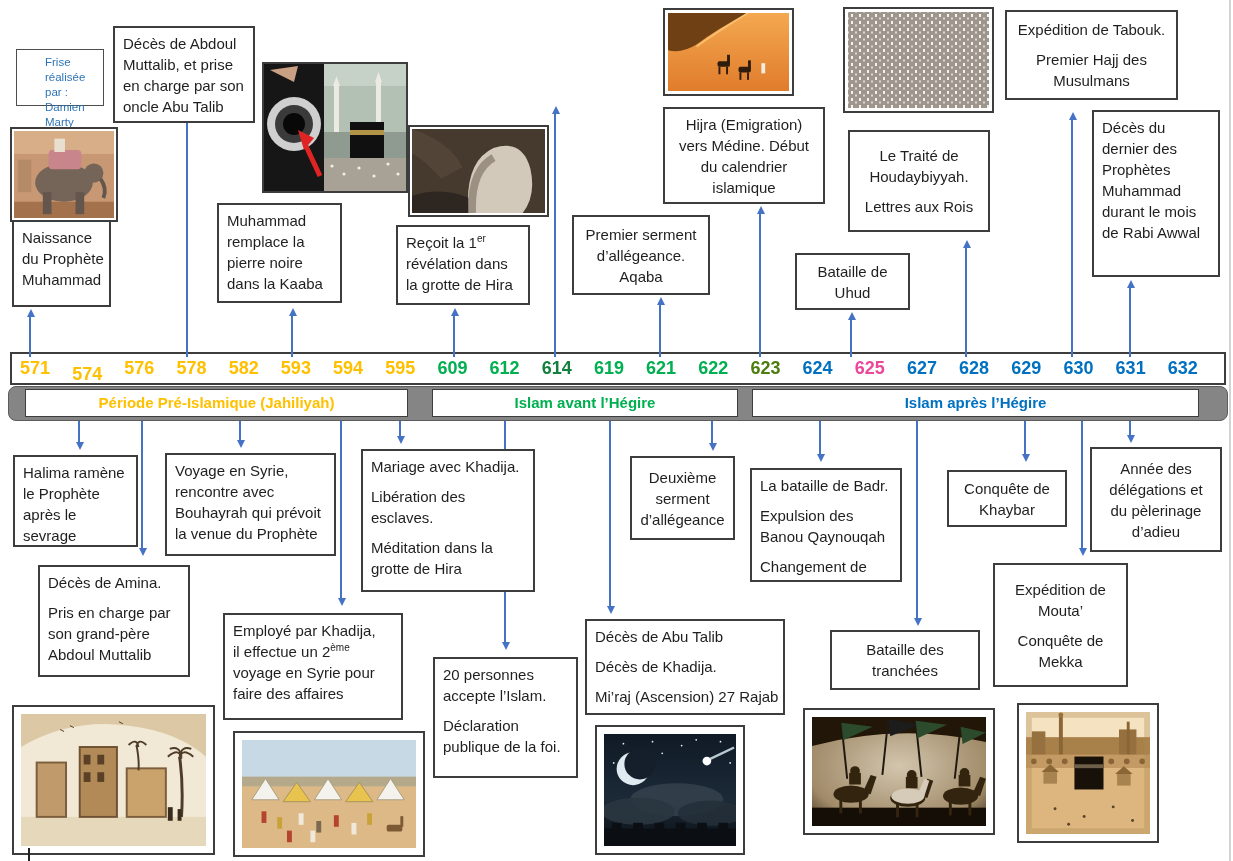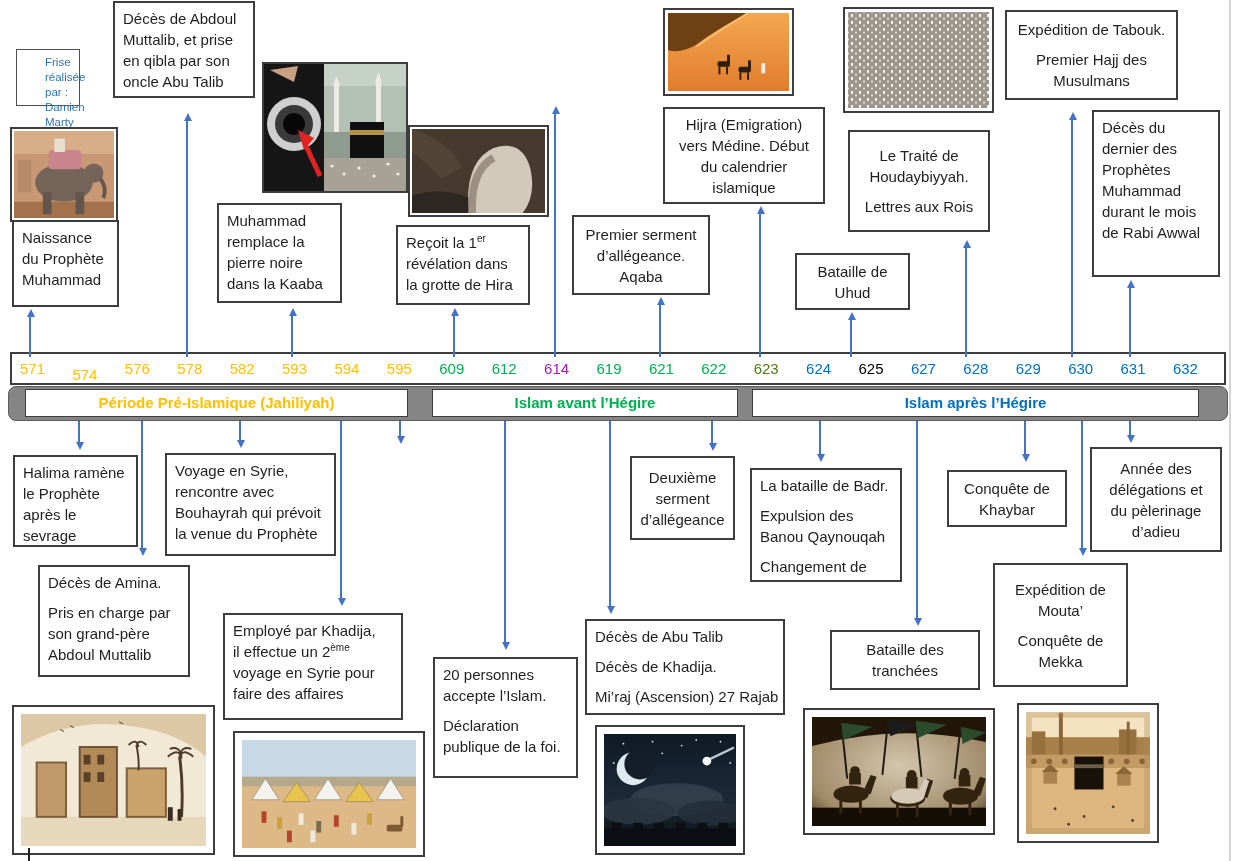--- a/index.html
+++ b/index.html
@@ -12,21 +12,21 @@
   .ebox .gap{height:9px;}
   .ebox.center{text-align:center;display:flex;flex-direction:column;justify-content:center;padding:4px 6px;}
   .ebox.clip{overflow:hidden;}
   .credit{position:absolute;background:#fff;border:1px solid #4d4d4d;padding:5px 6px;
           font-size:11.5px;line-height:15px;box-sizing:border-box;z-index:4;}
   sup{font-size:10px;line-height:0;}
   
   .years-strip{position:absolute;left:10px;top:352px;width:1216px;height:33px;background:#fff;
                border:2px solid #3d3d3d;box-sizing:border-box;display:flex;align-items:center;
                justify-content:space-between;padding:0 26px 0 8px;z-index:2;}
-  .yr{font-weight:400;font-size:15px;}
+  .yr{font-weight:700;font-size:18px;}
   .period-bar{position:absolute;left:8px;top:386px;width:1220px;height:35px;background:#858585;
               border:1px solid #5c5c5c;border-radius:8px;box-sizing:border-box;z-index:2;}
   .period-box{position:absolute;top:389px;height:28px;background:#fff;border:1.5px solid #3d3d3d;
               box-sizing:border-box;text-align:center;font-weight:700;font-size:15px;
               line-height:25px;z-index:3;}
   
   .arrow{position:absolute;width:0;border-left:2px solid #4472C4;z-index:3;}
   .arrow.up::after{content:"";position:absolute;top:-8px;left:-4px;width:0;height:0;
     border-left:4px solid transparent;border-right:4px solid transparent;border-bottom:8px solid #4472C4;}
   .arrow.down::after{content:"";position:absolute;bottom:-8px;left:-4px;width:0;height:0;
@@ -80,53 +80,53 @@
       <span class="yr" style="color: rgb(255, 192, 0);">571</span>
       <span class="yr" style="color: rgb(255, 192, 0); margin-top: 12px;">574</span>
       <span class="yr" style="color: rgb(255, 192, 0);">576</span>
       <span class="yr" style="color: rgb(255, 192, 0);">578</span>
       <span class="yr" style="color: rgb(255, 192, 0);">582</span>
       <span class="yr" style="color: rgb(255, 192, 0);">593</span>
       <span class="yr" style="color: rgb(255, 192, 0);">594</span>
       <span class="yr" style="color: rgb(255, 192, 0);">595</span>
       <span class="yr" style="color: rgb(0, 176, 80);">609</span>
       <span class="yr" style="color: rgb(0, 176, 80);">612</span>
-      <span class="yr" style="color: #a21caf;">614</span>
+      <span class="yr" style="color: #15803d;">614</span>
       <span class="yr" style="color: rgb(0, 176, 80);">619</span>
       <span class="yr" style="color: rgb(0, 176, 80);">621</span>
       <span class="yr" style="color: rgb(0, 176, 80);">622</span>
       <span class="yr" style="color: #4d7c0f;">623</span>
       <span class="yr" style="color: rgb(0, 112, 192);">624</span>
-      <span class="yr" style="color: #000000;">625</span>
+      <span class="yr" style="color: #ec4899;">625</span>
       <span class="yr" style="color: rgb(0, 112, 192);">627</span>
       <span class="yr" style="color: rgb(0, 112, 192);">628</span>
       <span class="yr" style="color: rgb(0, 112, 192);">629</span>
       <span class="yr" style="color: rgb(0, 112, 192);">630</span>
       <span class="yr" style="color: rgb(0, 112, 192);">631</span>
       <span class="yr" style="color: rgb(0, 112, 192);">632</span>
     </div>
   <div class="period-bar"></div>
   <div class="period-box" style="left: 25px; width: 383px; color: rgb(255, 192, 0);">Période Pré-Islamique (Jahiliyah)</div>
   <div class="period-box" style="left: 432px; width: 306px; color: rgb(0, 176, 80);">Islam avant l’Hégire</div>
   <div class="period-box" style="left: 752px; width: 447px; color: rgb(0, 112, 192);">Islam après l’Hégire</div>
 
-  <div class="credit" style="left: 16px; top: 49px; width: 64px; height: 57px; color: rgb(46, 116, 181); padding-left: 28px;">
+  <div class="credit" style="left: 16px; top: 49px; width: 88px; height: 57px; color: rgb(46, 116, 181); padding-left: 28px;">
       <div class="ln">Frise réalisée</div>
       <div class="ln">par : Damien</div>
       <div class="ln">Marty</div>
     </div>
 
-  <div class="ebox" style="left:113px;top:1px;width:142px;height:97px">
+  <div class="ebox" style="left:113px;top:26px;width:142px;height:97px">
       <div class="ln">Décès de Abdoul</div>
       <div class="ln">Muttalib, et prise</div>
-      <div class="ln">en qibla par son</div>
+      <div class="ln">en charge par son</div>
       <div class="ln">oncle Abu Talib</div>
     </div>
 
-  <div class="ebox" style="left:12px;top:220px;width:107px;height:87px">
+  <div class="ebox" style="left:12px;top:220px;width:99px;height:87px">
       <div class="ln">Naissance</div>
       <div class="ln">du Prophète</div>
       <div class="ln">Muhammad</div>
     </div>
 
   <div class="ebox" style="left:217px;top:203px;width:125px;height:100px">
       <div class="ln">Muhammad</div>
       <div class="ln">remplace la</div>
       <div class="ln">pierre noire</div>
       <div class="ln">dans la Kaaba</div>
@@ -202,20 +202,29 @@
       <div class="ln">Abdoul Muttalib</div>
     </div>
 
   <div class="ebox" style="left:223px;top:613px;width:180px;height:107px">
     <div class="ln">Employé par Khadija,</div>
     <div class="ln"><span>il effectue un 2</span><sup>ème</sup></div>
     <div class="ln">voyage en Syrie pour</div>
     <div class="ln">faire des affaires</div>
   </div>
 
+  <div class="ebox" style="left:361px;top:449px;width:174px;height:143px">
+      <div class="ln">Mariage avec Khadija.</div>
+      <div class="gap"></div>
+      <div class="ln">Libération des</div>
+      <div class="ln">esclaves.</div>
+      <div class="gap"></div>
+      <div class="ln">Méditation dans la</div>
+      <div class="ln">grotte de Hira</div>
+    </div>
 
   <div class="ebox" style="left:433px;top:657px;width:145px;height:121px">
       <div class="ln">20 personnes</div>
       <div class="ln">accepte l’Islam.</div>
       <div class="gap"></div>
       <div class="ln">Déclaration</div>
       <div class="ln">publique de la foi.</div>
     </div>
 
   <div class="ebox" style="left:585px;top:619px;width:200px;height:96px">

